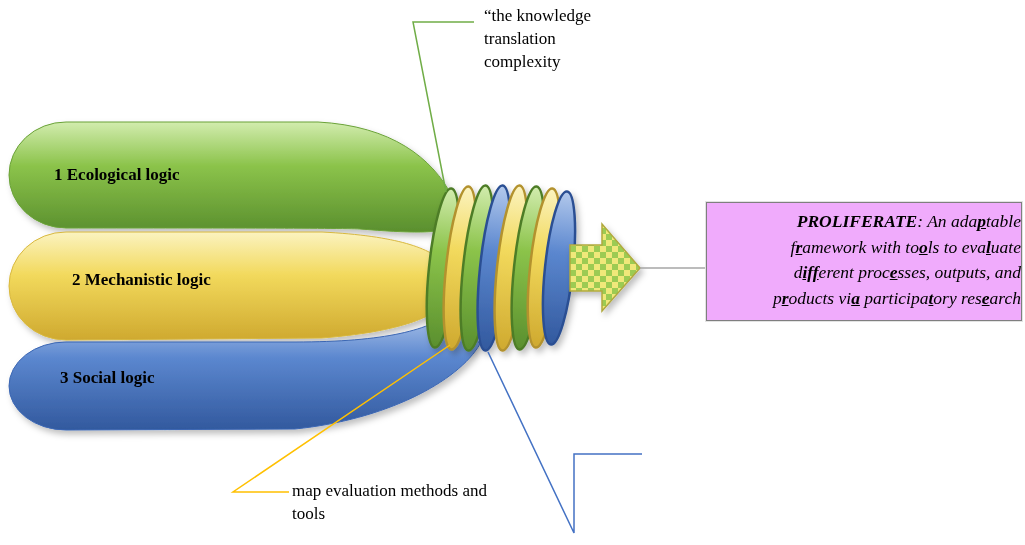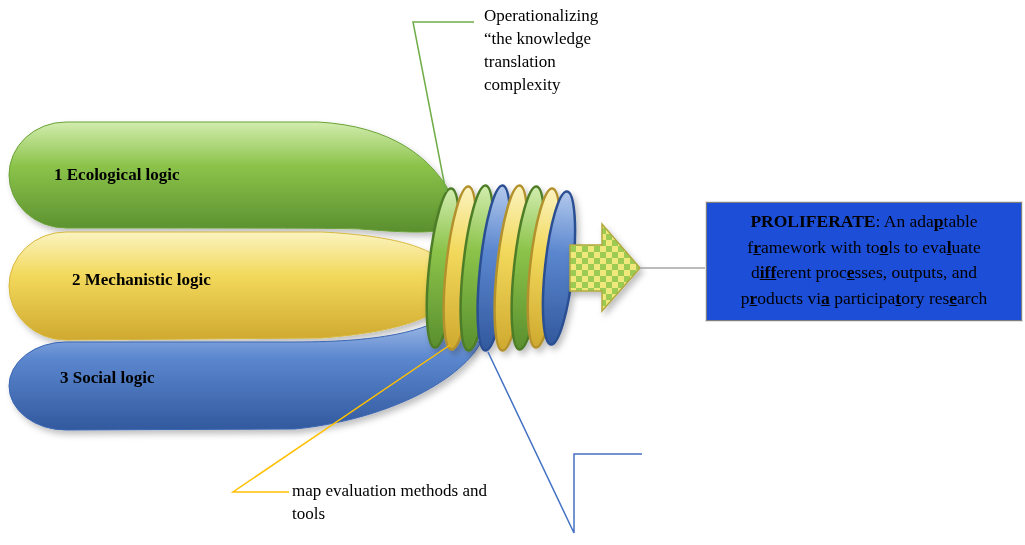--- a/index.html
+++ b/index.html
@@ -14,23 +14,24 @@
   }
   #diagram-svg { position: absolute; left: 0; top: 0; }
   .label { position: absolute; font-size: 17px; line-height: 23px; }
   .pill-label { font-weight: bold; }
   .note { position: absolute; font-size: 17px; line-height: 23px; }
   .note div { white-space: nowrap; }
   .pbox {
     position: absolute;
     border: 1px solid #7f7f7f;
     outline: 1px solid #e3e3e3;
-    background: #1d4ed8;
+    background: #f0abfc;
     box-sizing: border-box;
-    text-align: center;
+    text-align: right;
+    font-style: italic;
   }
   .pbox-text {
     font-size: 17.5px;
     line-height: 25.5px;
     padding-top: 6px;
     white-space: nowrap;
   }
   .pbox-text span.b { font-weight: bold; }
   .pbox-text span.u { text-decoration: underline; }
 </style>
@@ -88,21 +89,20 @@
     <polyline points="474,22 413,22 446,192" fill="none" stroke="#70ad47" stroke-width="1.5"></polyline>
     <polyline points="450,345 233,492 289,492" fill="none" stroke="#ffc000" stroke-width="1.5"></polyline>
     <polyline points="488,352 574,533 574,454 642,454" fill="none" stroke="#4472c4" stroke-width="1.5"></polyline>
   </svg>
 
   <div class="label pill-label" style="left:54px; top:163px;">1 Ecological logic</div>
   <div class="label pill-label" style="left:72px; top:268px;">2 Mechanistic logic</div>
   <div class="label pill-label" style="left:60px; top:366px;">3 Social logic</div>
 
   <div class="note" style="left:484px; top:4px;">
-    <div>Operationalizing</div>
     <div>“the knowledge</div>
     <div>translation</div>
     <div>complexity</div>
   </div>
 
   <div class="note" style="left:292px; top:479px;">
     <div>map evaluation methods and</div>
     <div>tools</div>
   </div>
 

